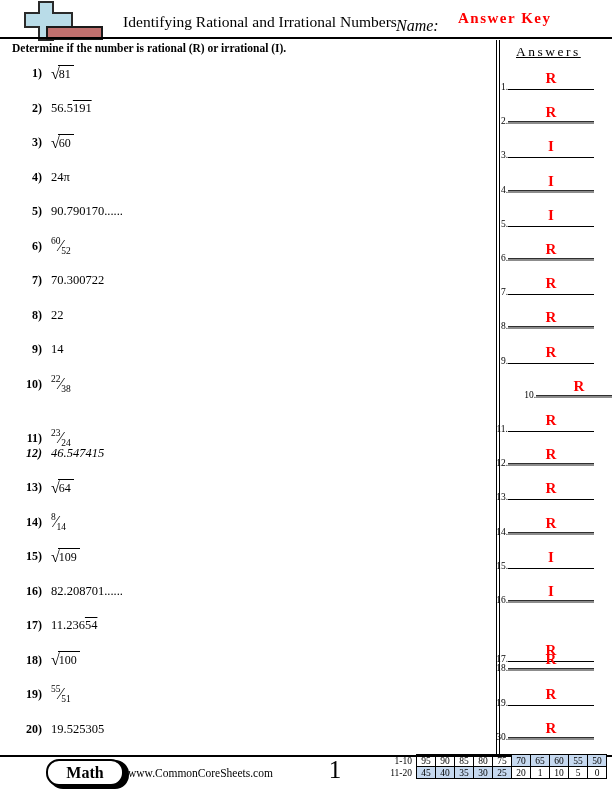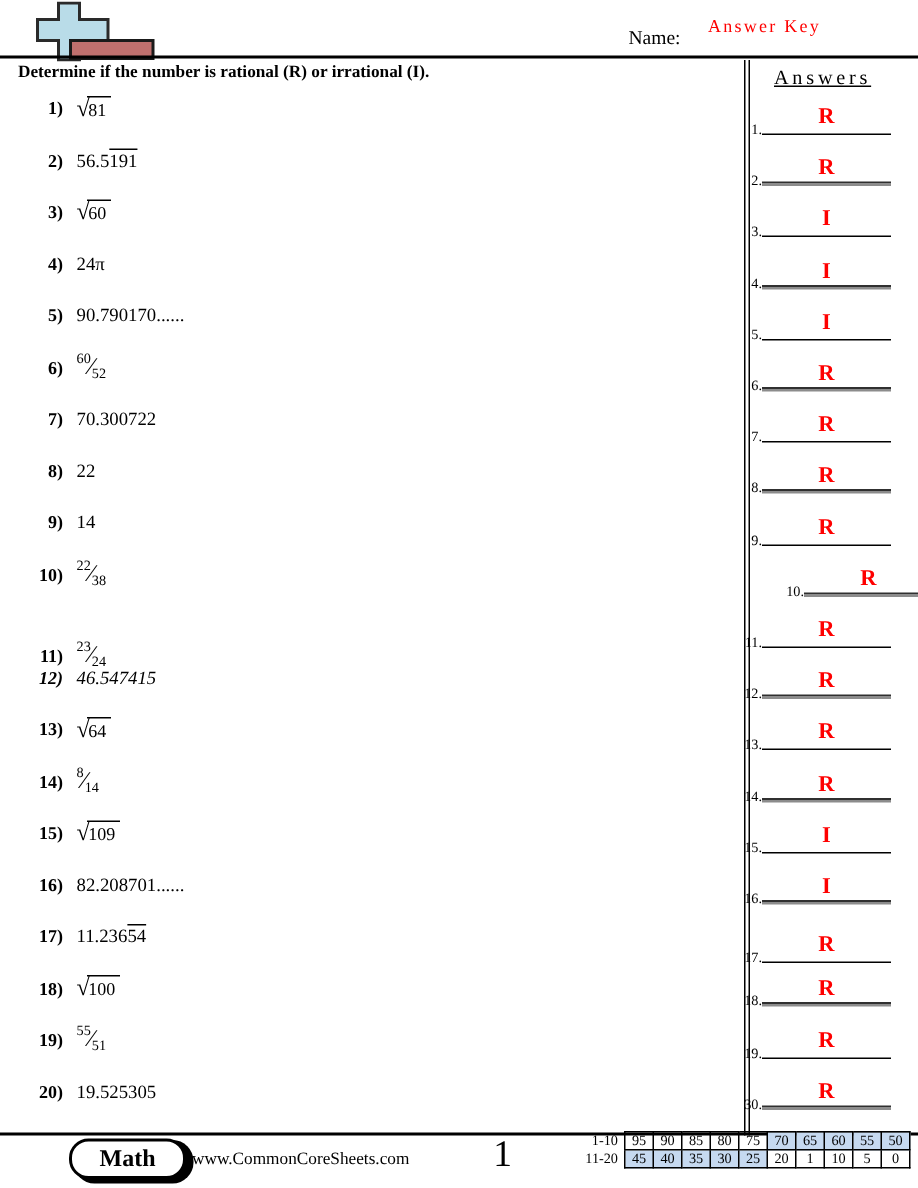--- a/index.html
+++ b/index.html
@@ -4,22 +4,22 @@
 <style>
   html,body { margin:0; padding:0; background:#e8e8e8; }
   .page {
     position:relative; width:612px; height:792px; margin:0 auto;
     background:#ffffff; overflow:hidden;
     font-family:"Liberation Serif", serif; color:#000;
   }
   
   .logo { position:absolute; left:24px; top:1px; }
   .hdr-title { position:absolute; left:100px; top:13px; width:320px; text-align:center; font-size:15.5px; }
-  .hdr-name { position:absolute; left:419px; top:17px; font-size:13px; }
-  .hdr-key { position:absolute; left:472px; top:10px; font-size:12px; font-weight:normal; letter-spacing:1.5px; color:var(--answer-red,#fe0000); }
+  .hdr-name { position:absolute; left:396px; top:17px; font-size:16px;font-style:italic; }
+  .hdr-key { position:absolute; left:458px; top:10px; font-size:15px; font-weight:bold; letter-spacing:1.5px; color:var(--answer-red,#fe0000); }
   .hdr-rule { position:absolute; left:0; top:37px; width:612px; height:2px; background:#000; }
   .instruction { position:absolute; left:12px; top:42px; font-size:11.5px; font-weight:bold; }
   
   .divider { position:absolute; left:496px; top:40px; height:717px; width:2px;
              border-left:1.5px solid #000; border-right:1.5px solid #000; }
   .answers-title { position:absolute; left:516px; top:44px; width:100px; text-align:left;
                    font-size:13.5px; font-weight:normal; letter-spacing:2.5px; text-decoration:underline; }
   .a-row { position:absolute; left:492px; width:104px; height:28px; }
   .a-num { position:absolute; left:0; bottom:-2px; width:16px; text-align:right; font-size:9.5px; }
   .a-letter { position:absolute; left:16px; right:2px; bottom:3px; text-align:center;
@@ -56,20 +56,21 @@
 <body>
 
 <div class="page">
 
   <div class="logo">
     <svg width="80" height="40" viewBox="0 0 80 40">
       <path d="M15,1 H29 V12 H48 V26 H29 V39 H15 V26 H1 V12 H15 Z" fill="#b9dce8" stroke="#2a2a2a" stroke-width="2"></path>
       <rect x="23" y="26" width="55" height="12" fill="#c0706e" stroke="#1a1a1a" stroke-width="2"></rect>
     </svg>
   </div>
+  <div class="hdr-title">Identifying Rational and Irrational Numbers</div>
   <div class="hdr-name">Name:</div>
   <div class="hdr-key">Answer Key</div>
   <div class="hdr-rule"></div>
   <div class="instruction">Determine if the number is rational (R) or irrational (I).</div>
 
   <div>
       <div class="q-row" style="top: 61px;"><span class="q-num">1)</span><span class="q-expr sqrt">
           <span class="sqrt-sign">√</span>
           <span class="radicand">81</span>
         </span></div>
@@ -202,21 +203,21 @@
       <div class="a-row" style="top: 540.8px;">
         <span class="a-num">15.</span>
         <span class="a-letter">I</span>
         <span class="a-line"></span>
       </div>
       <div class="a-row" style="top: 575px;">
         <span class="a-num">16.</span>
         <span class="a-letter">I</span>
         <span class="a-line"></span>
       </div>
-      <div class="a-row" style="top: 614px;">
+      <div class="a-row" style="top: 634px;">
         <span class="a-num">17.</span>
         <span class="a-letter">R</span>
         <span class="a-line"></span>
       </div>
       <div class="a-row" style="top: 643.4px;">
         <span class="a-num">18.</span>
         <span class="a-letter">R</span>
         <span class="a-line"></span>
       </div>
       <div class="a-row" style="top: 677.6px;">

